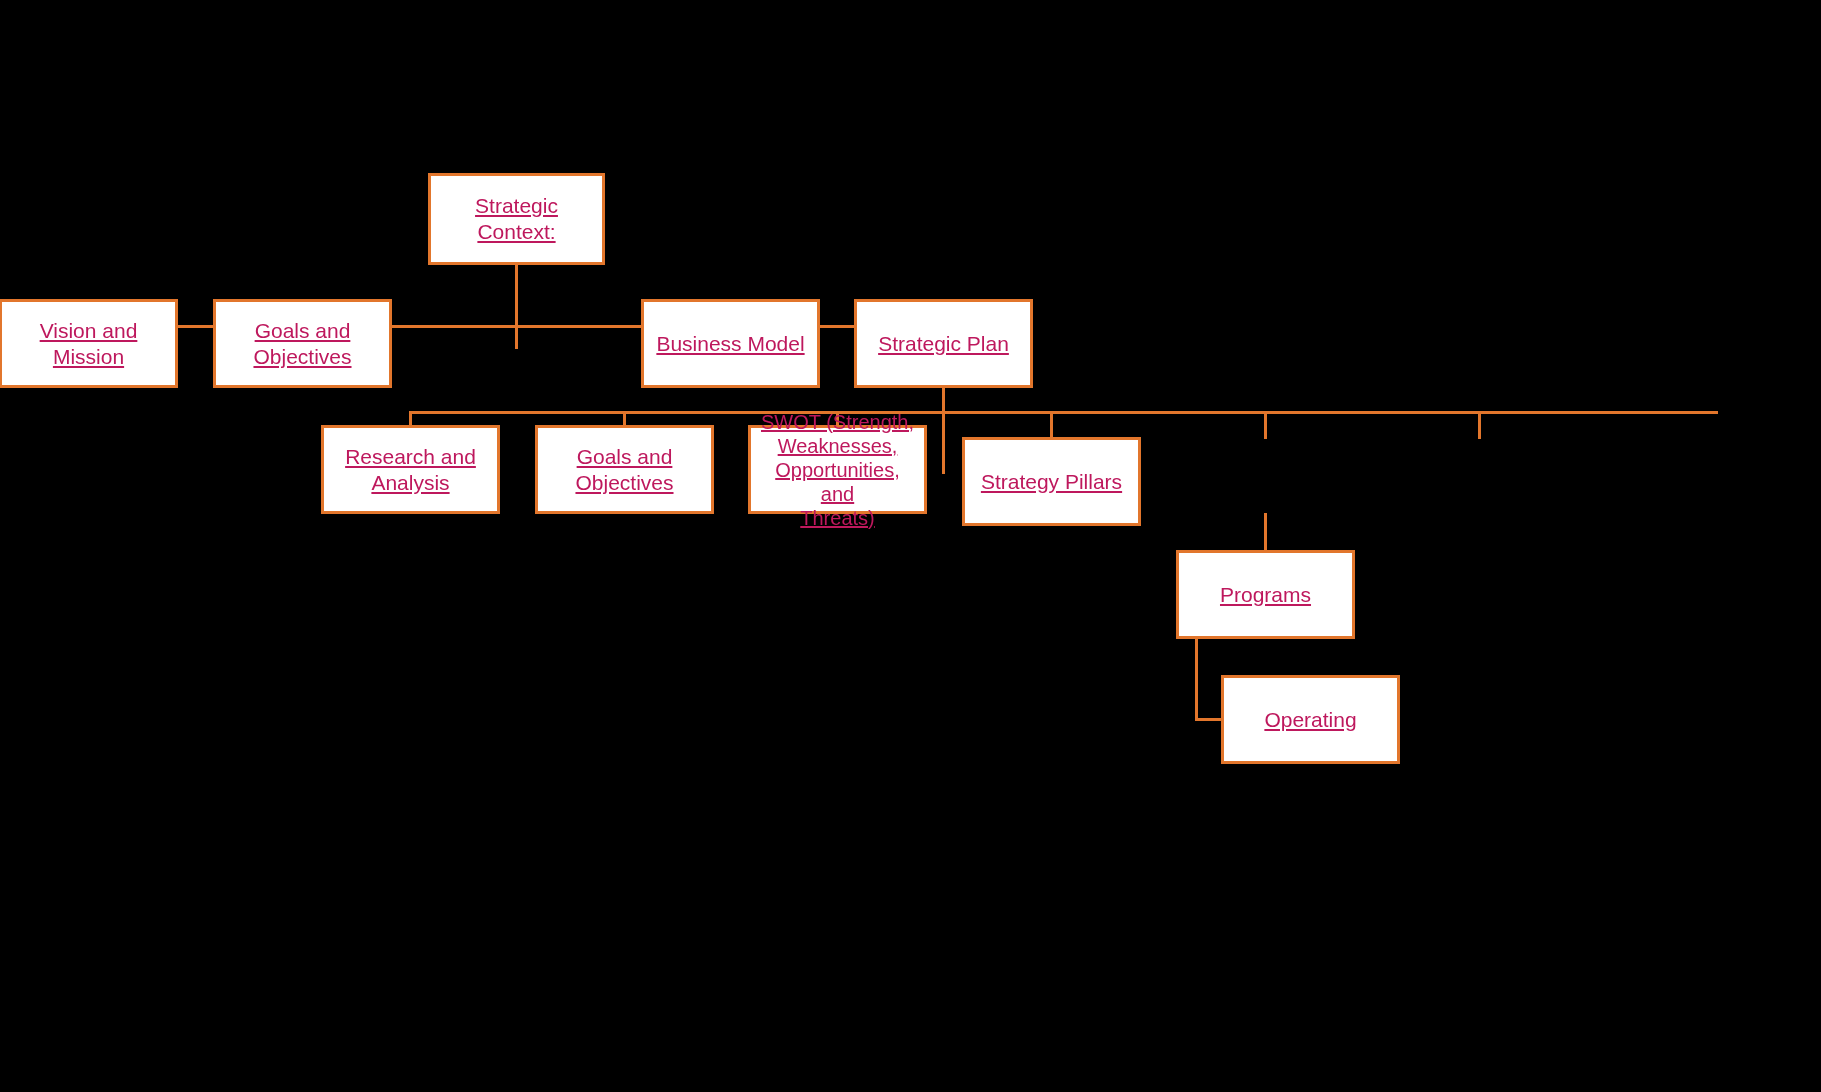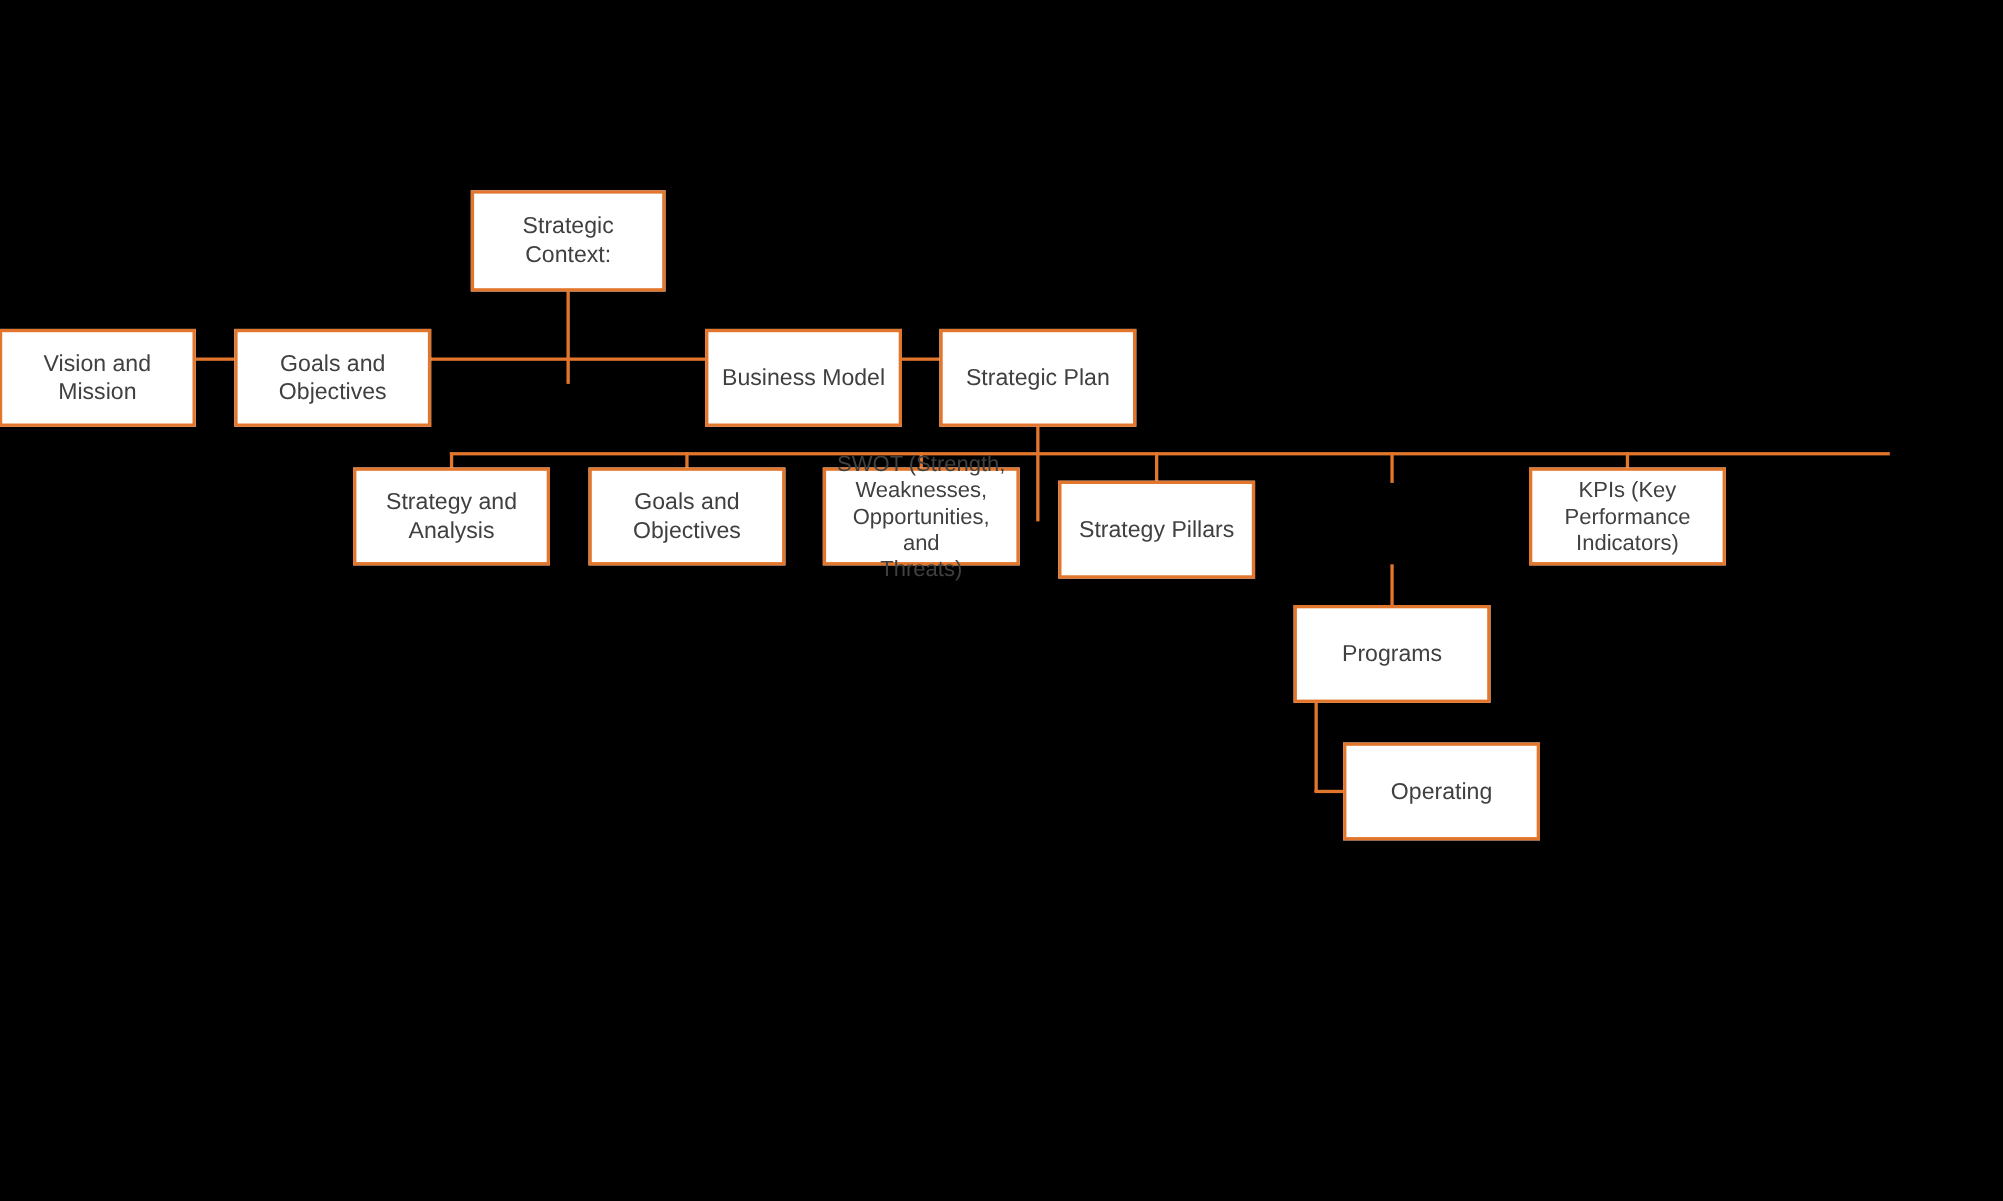--- a/index.html
+++ b/index.html
@@ -16,31 +16,32 @@
     width: 1821px;
     height: 1092px;
     background: #000000;
     overflow: hidden;
   }
   .node {
     position: absolute;
     box-sizing: border-box;
     background: #FFFFFF;
     border: 3px solid #E2762C;
-    color: #404040;
+    color: #be185d;
     display: flex;
     align-items: center;
     justify-content: center;
     text-align: center;
     font-size: 21px;
     line-height: 26px;
     font-family: "Liberation Sans", sans-serif;
     padding: 2px 6px;
     white-space: pre-line;
     z-index: 3;
+    text-decoration: underline;
   }
   .conn {
     position: absolute;
     background: #E2762C;
     z-index: 1;
   }
   .conn.h { height: 3px; }
   .conn.v { width: 3px; }
 </style>
 </head>
@@ -70,29 +71,26 @@
   <div class="conn v" style="left:1195px; top:638px; height:82px;"></div>
   <div class="conn h" style="left:1195px; top:718px; width:28px;"></div>
 
   <div class="node" style="left:428px; top:173px; width:177px; height:92px;">Strategic Context:</div>
 
   <div class="node" style="left:-1px; top:299px; width:179px; height:89px;">Vision and Mission</div>
   <div class="node" style="left:213px; top:299px; width:179px; height:89px;">Goals and Objectives</div>
   <div class="node" style="left:641px; top:299px; width:179px; height:89px;">Business Model</div>
   <div class="node" style="left:854px; top:299px; width:179px; height:89px;">Strategic Plan</div>
 
-  <div class="node" style="left:321px; top:425px; width:179px; height:89px;">Strategy and
+  <div class="node" style="left:321px; top:425px; width:179px; height:89px;">Research and
 Analysis</div>
   <div class="node" style="left:535px; top:425px; width:179px; height:89px;">Goals and Objectives</div>
   <div class="node" style="left:748px; top:425px; width:179px; height:89px; font-size:20px; line-height:24px;">SWOT (Strength,
 Weaknesses,
 Opportunities, and
 Threats)</div>
   <div class="node" style="left:962px; top:425px; width:179px; height:89px;margin-top:12px;">Strategy Pillars</div>
-  <div class="node" style="left:1390px; top:425px; width:179px; height:89px; font-size:20px; line-height:24px;">KPIs (Key
-Performance
-Indicators)</div>
 
   <div class="node" style="left:1176px; top:550px; width:179px; height:89px;">Programs</div>
 
   <div class="node" style="left:1221px; top:675px; width:179px; height:89px;">Operating</div>
 
 </div>
 
 </body></html>

